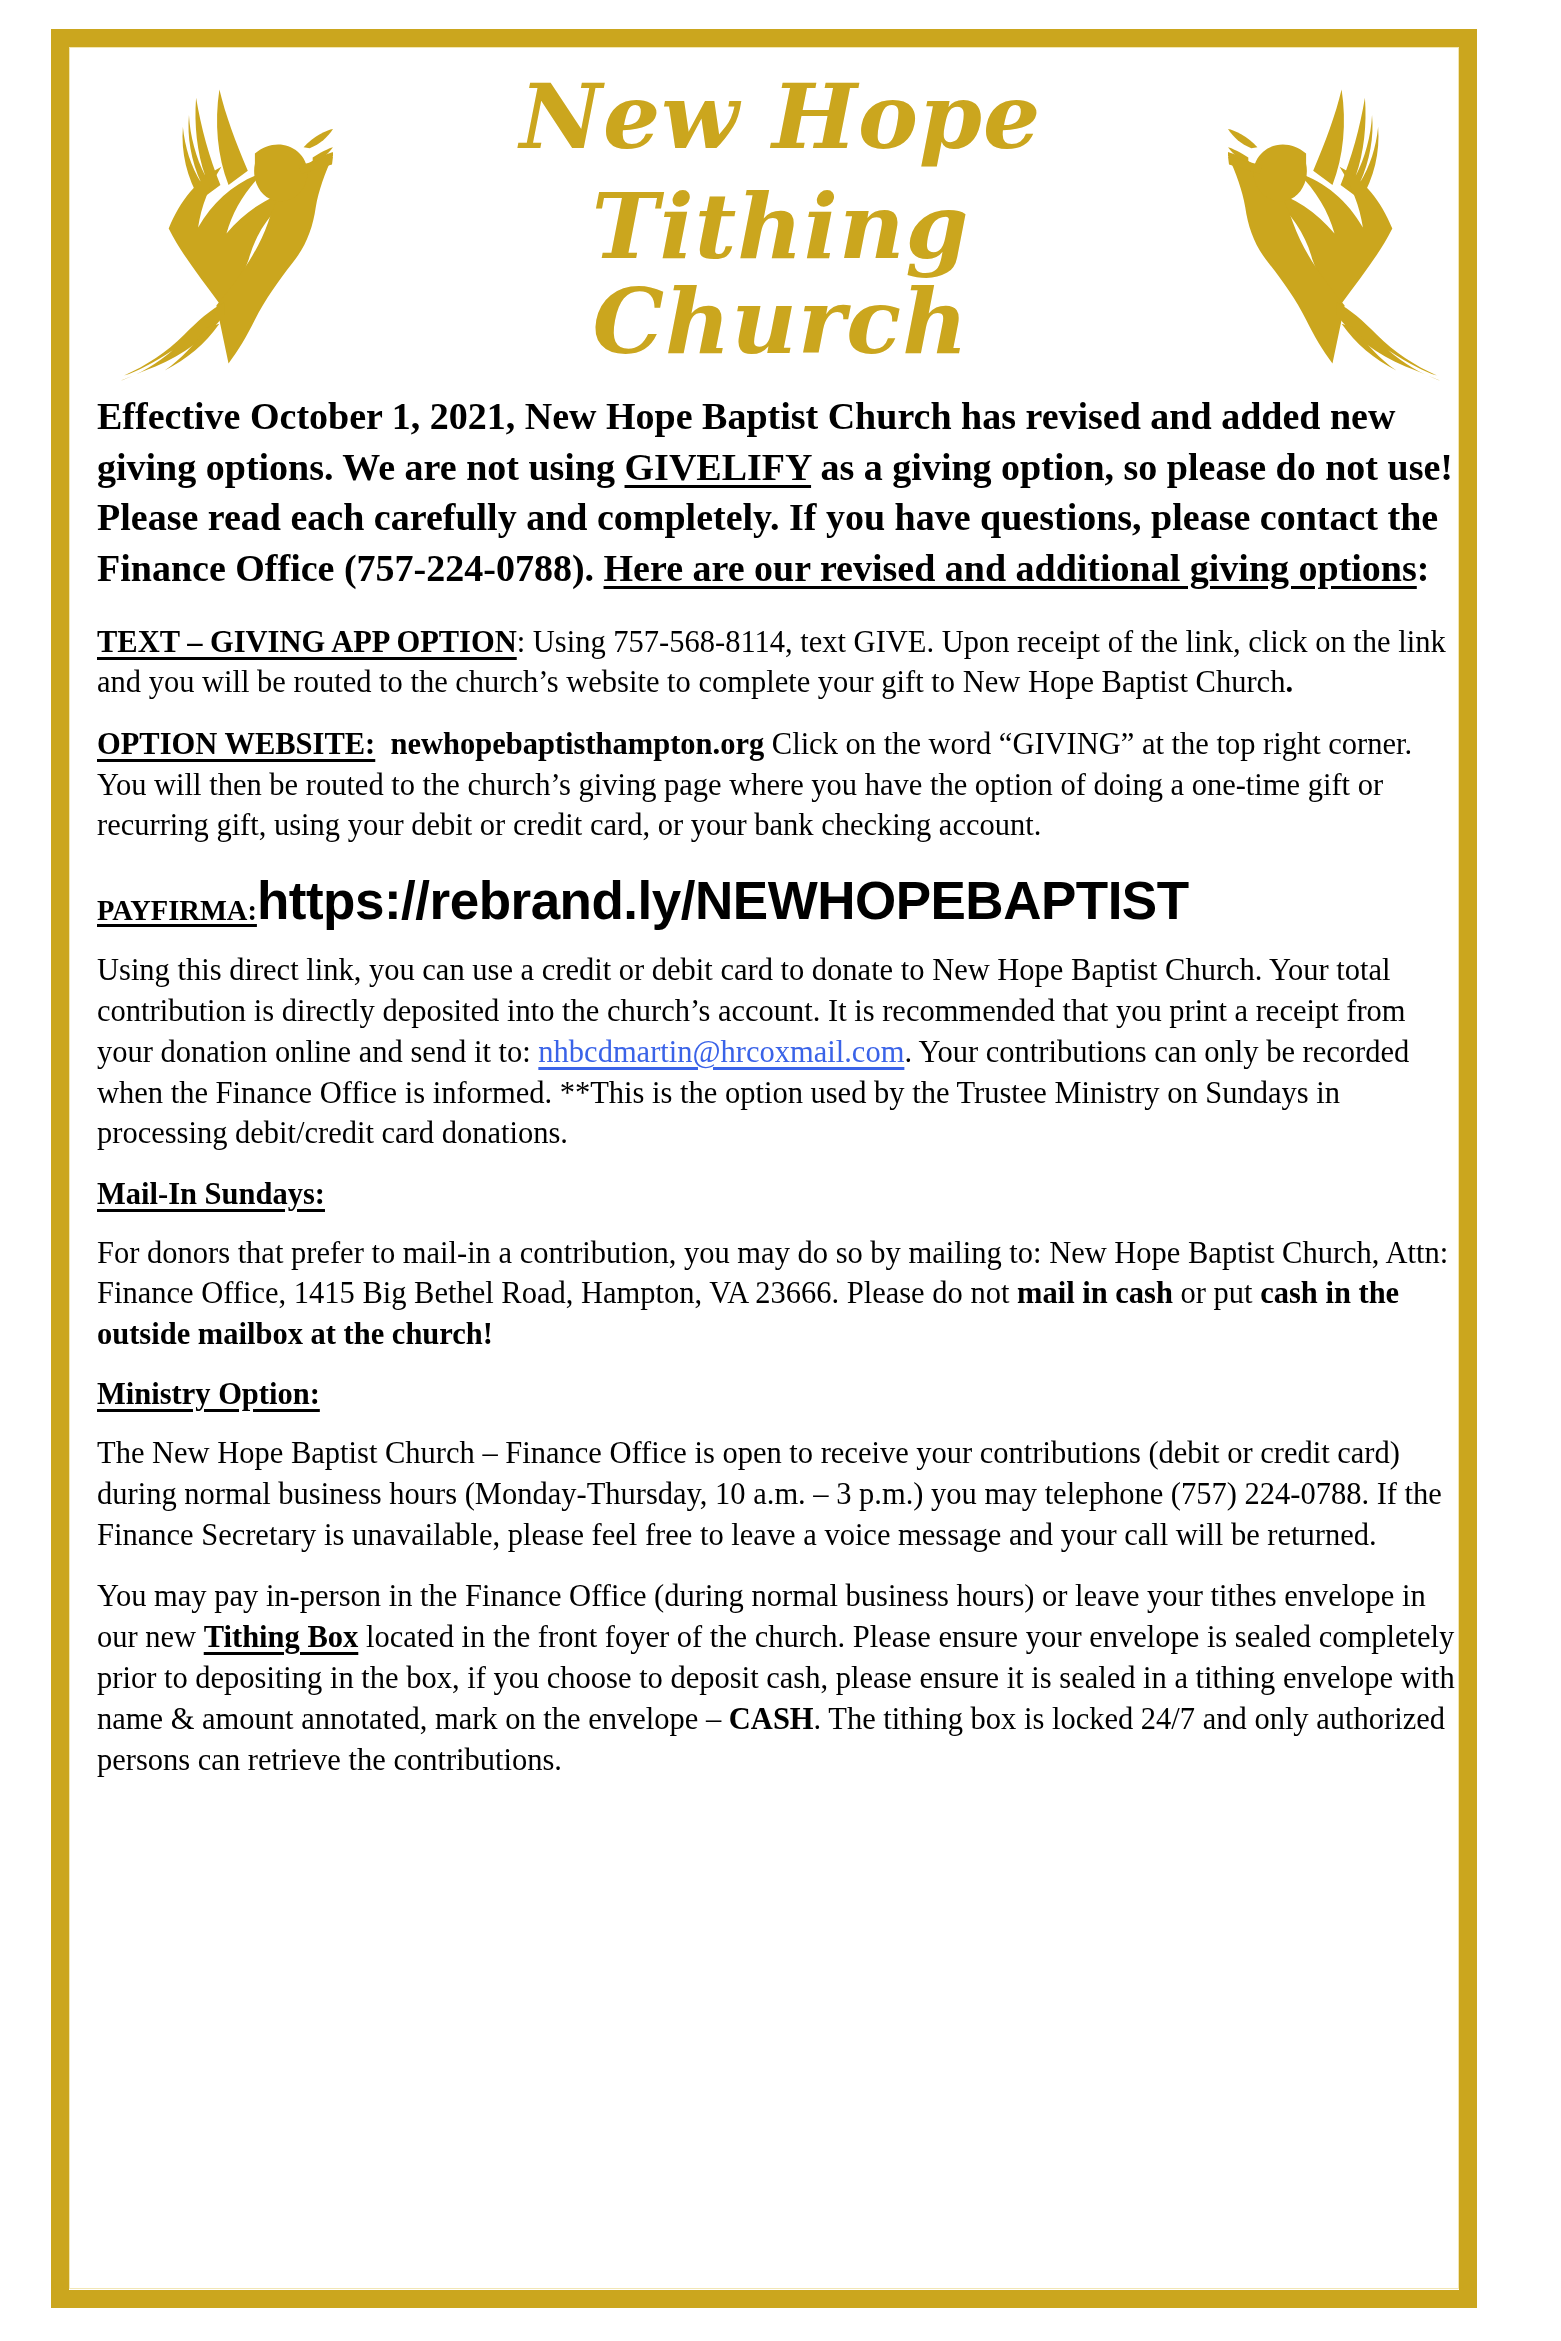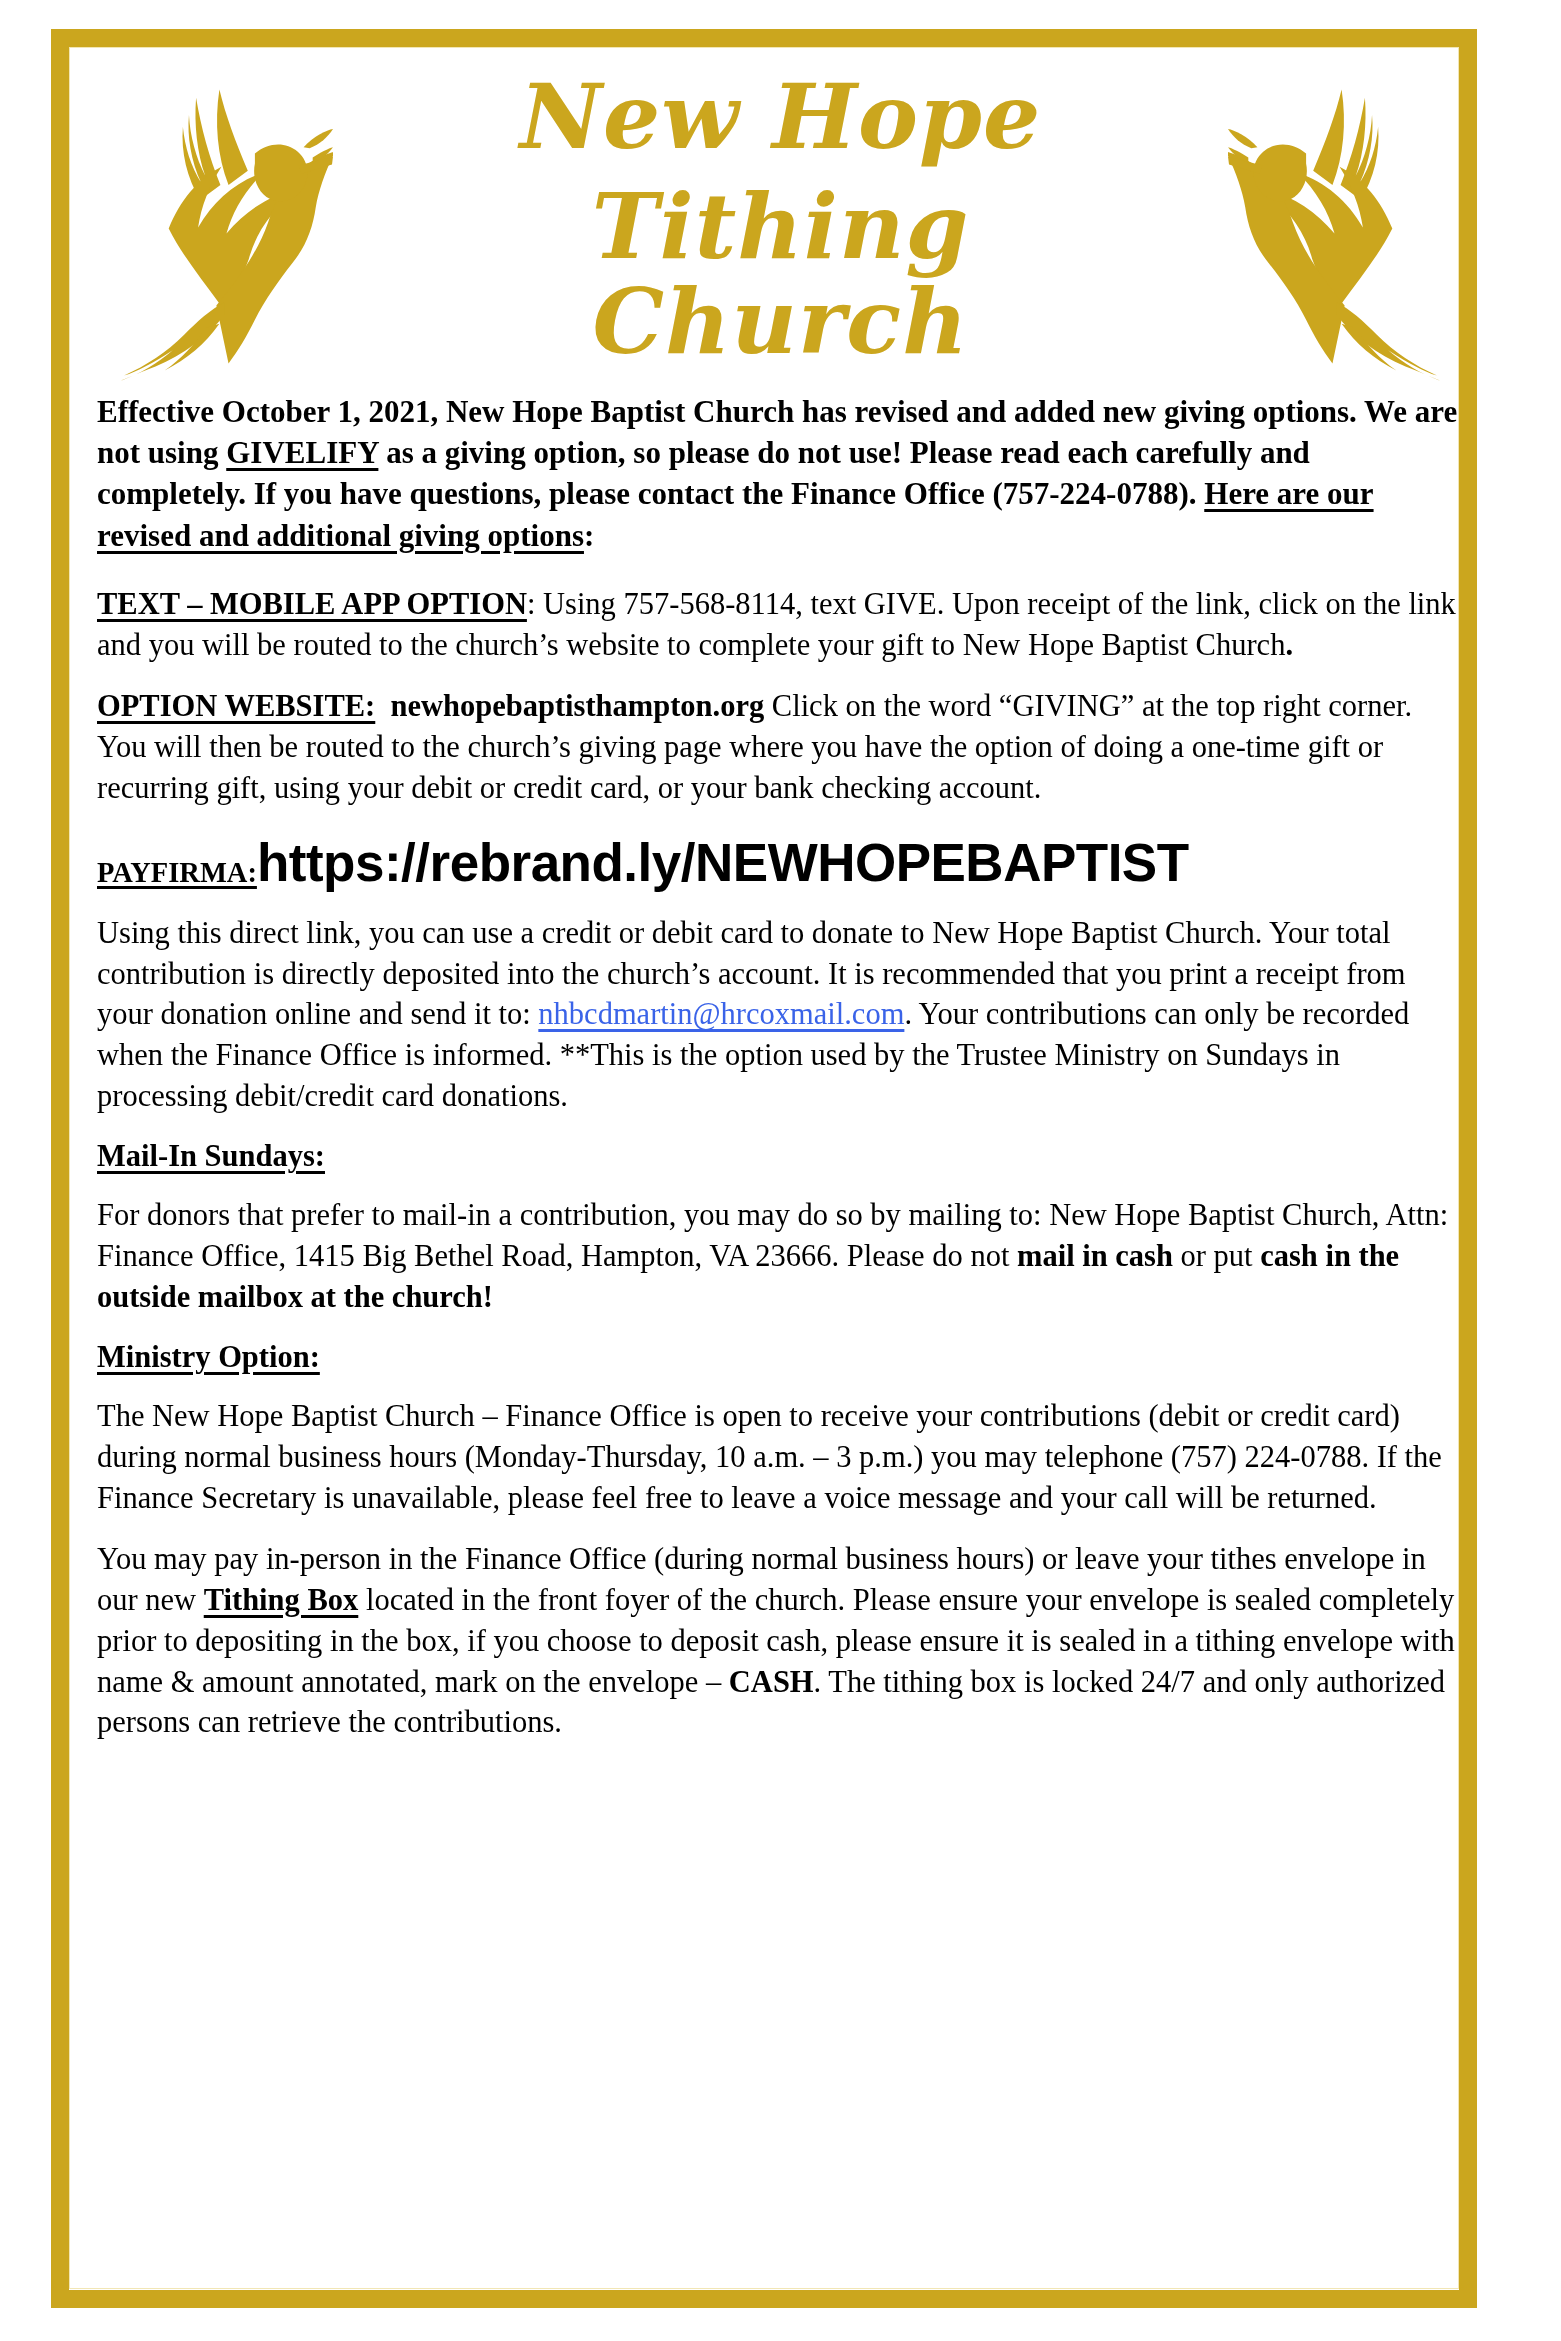--- a/index.html
+++ b/index.html
@@ -94,21 +94,21 @@
   
   p.body {
     margin: 0 0 20.3px 0;
     font-size: 30.5px;
     line-height: 1.34;
     color: #000000;
     text-align: left;
   }
   p.intro {
     font-weight: 700;
-    font-size: 31px;
+    font-size: 38px;
     line-height: 1.33;
     margin-bottom: 28.5px;
   }
   .u  { text-decoration: underline; text-decoration-thickness: 2.5px; text-underline-offset: 4.6px; }
   .b  { font-weight: 700; }
   .bu { font-weight: 700; text-decoration: underline; text-decoration-thickness: 3px; text-underline-offset: 4.6px; }
 
   
   p.heading {
     margin: 0 0 18.3px 0;
@@ -207,21 +207,21 @@
       </div>
 
       <div class="church-name">
         <div class="line line1">New Hope</div>
         <div class="line line2">Tithing Church</div>
       </div>
     </div>
 
     <p class="body intro"><span>Effective October 1, 2021, New Hope Baptist Church has revised and added new giving options.  We are not using </span><span class="u">GIVELIFY</span><span> as a giving option, so please do not use!  Please read each carefully and completely.  If you have questions, please contact the Finance Office (757-224-0788).  </span><span class="u">Here are our revised and additional giving options</span><span>:</span></p>
 
-    <p class="body"><span class="bu">TEXT – MOBILE APP OPTION</span><span>:  Using 757-568-8114, text GIVE.  Upon receipt of the link, click on the link and you will be routed to the church’s website to complete your gift to New Hope Baptist Church</span><span class="b">.</span></p>
+    <p class="body"><span class="bu">TEXT – GIVING APP OPTION</span><span>:  Using 757-568-8114, text GIVE.  Upon receipt of the link, click on the link and you will be routed to the church’s website to complete your gift to New Hope Baptist Church</span><span class="b">.</span></p>
 
     <p class="body"><span class="bu">OPTION WEBSITE:</span>&nbsp; <span class="b">newhopebaptisthampton.org</span><span> Click on the word “GIVING” at the top right corner.  You will then be routed to the church’s giving page where you have the option of doing a one-time gift or recurring gift, using your debit or credit card, or your bank checking account.</span></p>
 
     <div class="payfirma-row">
       <span class="payfirma-label">PAYFIRMA:</span>
       <span class="payfirma-url">https://rebrand.ly/NEWHOPEBAPTIST</span>
     </div>
 
     <p class="body"><span>Using this direct link, you can use a credit or debit card to donate to New Hope Baptist Church.  Your total contribution is directly deposited into the church’s account.  It is recommended that you print a receipt from your donation online and send it to:  </span><a class="maillink" href="#">nhbcdmartin@hrcoxmail.com</a><span>.  Your contributions can only be recorded when the Finance Office is informed. **This is the option used by the Trustee Ministry on Sundays in processing debit/credit card donations.</span></p>
 

